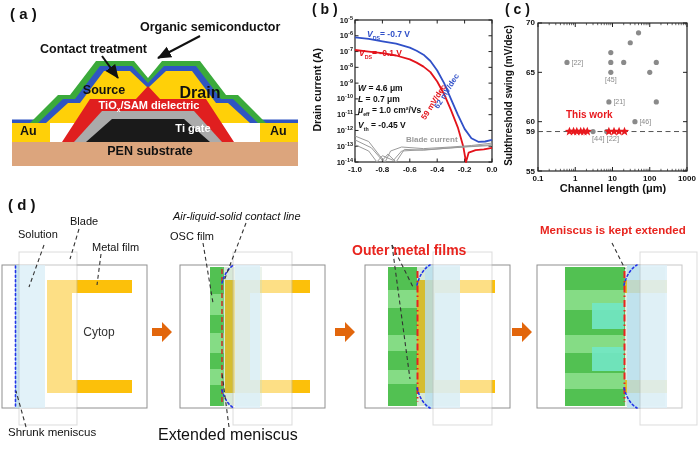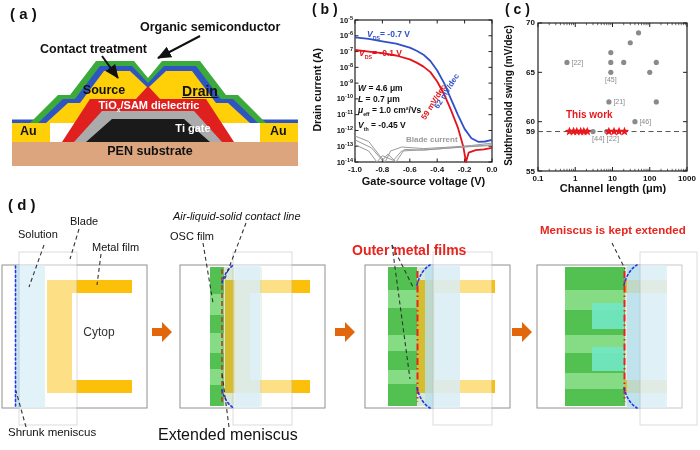--- a/index.html
+++ b/index.html
@@ -41,21 +41,21 @@
     <polygon points="66,136 94,105 186,105 214,136" fill="#ababab"></polygon>
     <polygon points="78,136 104,113 176,113 202,136" fill="#1a1a1a"></polygon>
     <line x1="192" y1="30" x2="150" y2="52" stroke="#111" stroke-width="2" marker-end="url(#ah)"></line>
     <line x1="94" y1="50" x2="110" y2="72" stroke="#111" stroke-width="2" marker-end="url(#ah)"></line>
   </svg>
 
   <div class="lb b" style="left:10px;top:6px;font-size:15px;">( a )</div>
   <div class="lb b" style="left:140px;top:21px;font-size:12.5px;">Organic semiconductor</div>
   <div class="lb b" style="left:40px;top:43px;font-size:12.5px;">Contact treatment</div>
   <div class="lb b ctr" style="left:82px;top:84px;width:44px;font-size:12.5px;">Source</div>
-  <div class="lb b ctr" style="left:178px;top:84px;width:44px;font-size:14px;text-decoration:underline;">Drain</div>
+  <div class="lb b ctr" style="left:178px;top:84px;width:44px;font-size:16px;">Drain</div>
   <div class="lb b ctr wht" style="left:88px;top:99px;width:122px;font-size:11px;"><span>TiO</span><sub>x</sub><span>/SAM dielectric</span></div>
   <div class="lb b ctr wht" style="left:122px;top:122px;width:54px;font-size:11px;margin-left:44px;">Ti gate</div>
   <div class="lb b" style="left:20px;top:125px;font-size:12.5px;">Au</div>
   <div class="lb b" style="left:270px;top:125px;font-size:12.5px;">Au</div>
   <div class="lb b ctr" style="left:100px;top:145px;width:100px;font-size:12.5px;">PEN substrate</div>
 
   <svg id="svgB" style="left:310px;top:0px;" width="195" height="198" viewBox="0 0 195 198">
     <rect class="frame" x="45" y="20" width="137" height="142"></rect>
   <line x1="45" y1="162" x2="45" y2="158.5" stroke="#222"></line>
       <line x1="45" y1="20" x2="45" y2="23.5" stroke="#222"></line>
@@ -105,21 +105,20 @@
       <line x1="45" y1="162.01999999999998" x2="48.5" y2="162.01999999999998" stroke="#222"></line>
       <line x1="182" y1="162.01999999999998" x2="178.5" y2="162.01999999999998" stroke="#222"></line>
       <text x="43" y="164.51999999999998" text-anchor="end" font-size="7.5" font-weight="bold" fill="#111" font-family="&quot;Liberation Sans&quot;,sans-serif"><tspan>10</tspan><tspan dy="-3" font-size="5.5">-14</tspan></text>
       <polyline points="45.0,37.4 58.7,38.9 72.4,41.3 86.1,43.7 99.8,47.6 106.6,50.8 113.5,54.7 120.4,61.0 127.2,70.5 134.1,83.1 140.9,98.9 147.8,114.7 154.6,128.9 161.4,138.3 168.3,141.8 175.2,141.5 182.0,139.9" fill="none" stroke="#3050c8" stroke-width="1.8" stroke-linejoin="round"></polyline>
       <polyline points="45.0,50.0 58.7,51.6 72.4,53.1 86.1,55.5 99.8,59.4 106.6,62.6 113.5,66.6 120.4,72.1 127.2,81.5 134.1,94.2 140.9,109.9 147.8,127.3 153.2,146.2 156.0,162.0 158.7,152.6 165.6,150.2 173.8,149.4 182.0,147.8" fill="none" stroke="#e3131b" stroke-width="1.8" stroke-linejoin="round"></polyline>
       <polyline points="45.0,136.0 58.7,141.5 69.7,155.7 75.1,162.0 80.6,151.0 91.6,147.0 113.5,148.6 140.9,147.0 161.4,145.5 182.0,143.1" fill="none" stroke="#9a9a9a" stroke-width="1" stroke-linejoin="round"></polyline>
       <polyline points="45.0,139.9 61.4,147.8 72.4,160.4 77.9,154.1 86.1,162.0 94.3,149.4 113.5,150.2 140.9,147.8 182.0,144.7" fill="none" stroke="#9a9a9a" stroke-width="1" stroke-linejoin="round"></polyline>
       <polyline points="45.0,144.7 58.7,151.0 66.9,162.0 72.4,155.7 83.4,160.4 91.6,151.0 120.4,149.4 154.6,147.0 182.0,145.5" fill="none" stroke="#9a9a9a" stroke-width="1" stroke-linejoin="round"></polyline>
     </svg>
   <div class="lb b" style="left:312px;top:2px;font-size:14px;">( b )</div>
-  <div class="lb b ctr" style="left:348px;top:175px;width:151px;font-size:11px;">Gate-source voltage (V)</div>
   <div class="lb b ctr" style="left:248px;top:84px;width:140px;font-size:10.5px;transform:rotate(-90deg);">Drain current (A)</div>
   <div class="lb b blue" style="left:367px;top:30px;font-size:8.5px;"><i>V</i><sub>DS</sub><span>= -0.7 V</span></div>
   <div class="lb b" style="left:359px;top:49px;font-size:8.5px;color:#e3131b;"><i>V</i><sub>DS</sub><span>= -0.1 V</span></div>
   <div class="lb b blue" style="left:437px;top:104px;font-size:8px;transform:rotate(-58deg);transform-origin:0 50%;">62 mV/dec</div>
   <div class="lb b" style="left:424px;top:115px;font-size:8px;color:#e3131b;transform:rotate(-58deg);transform-origin:0 50%;">59 mV/dec</div>
   <div class="lb b gray" style="left:406px;top:136px;font-size:8px;">Blade current</div>
   <div class="lb b" id="b-params" style="left:358px;top:83px;font-size:8.5px;line-height:11px;">
       <div><i>W</i> = 4.6 μm</div>
       <div><i>L</i> = 0.7 μm</div>
       <div><i>μ</i><sub>eff</sub> = 1.0 cm²/Vs</div>

